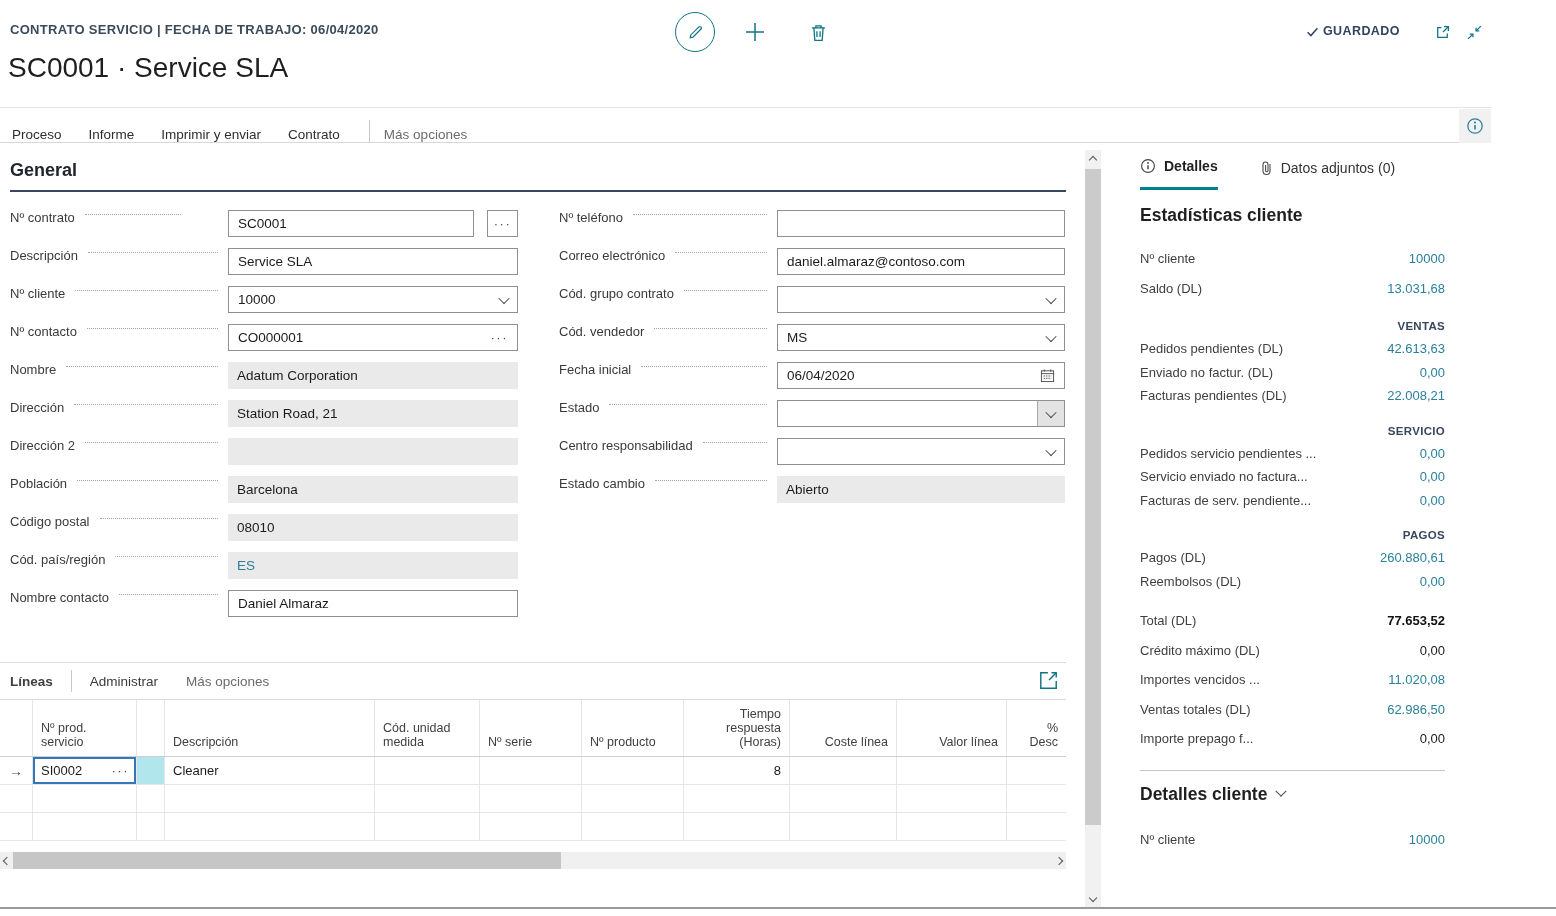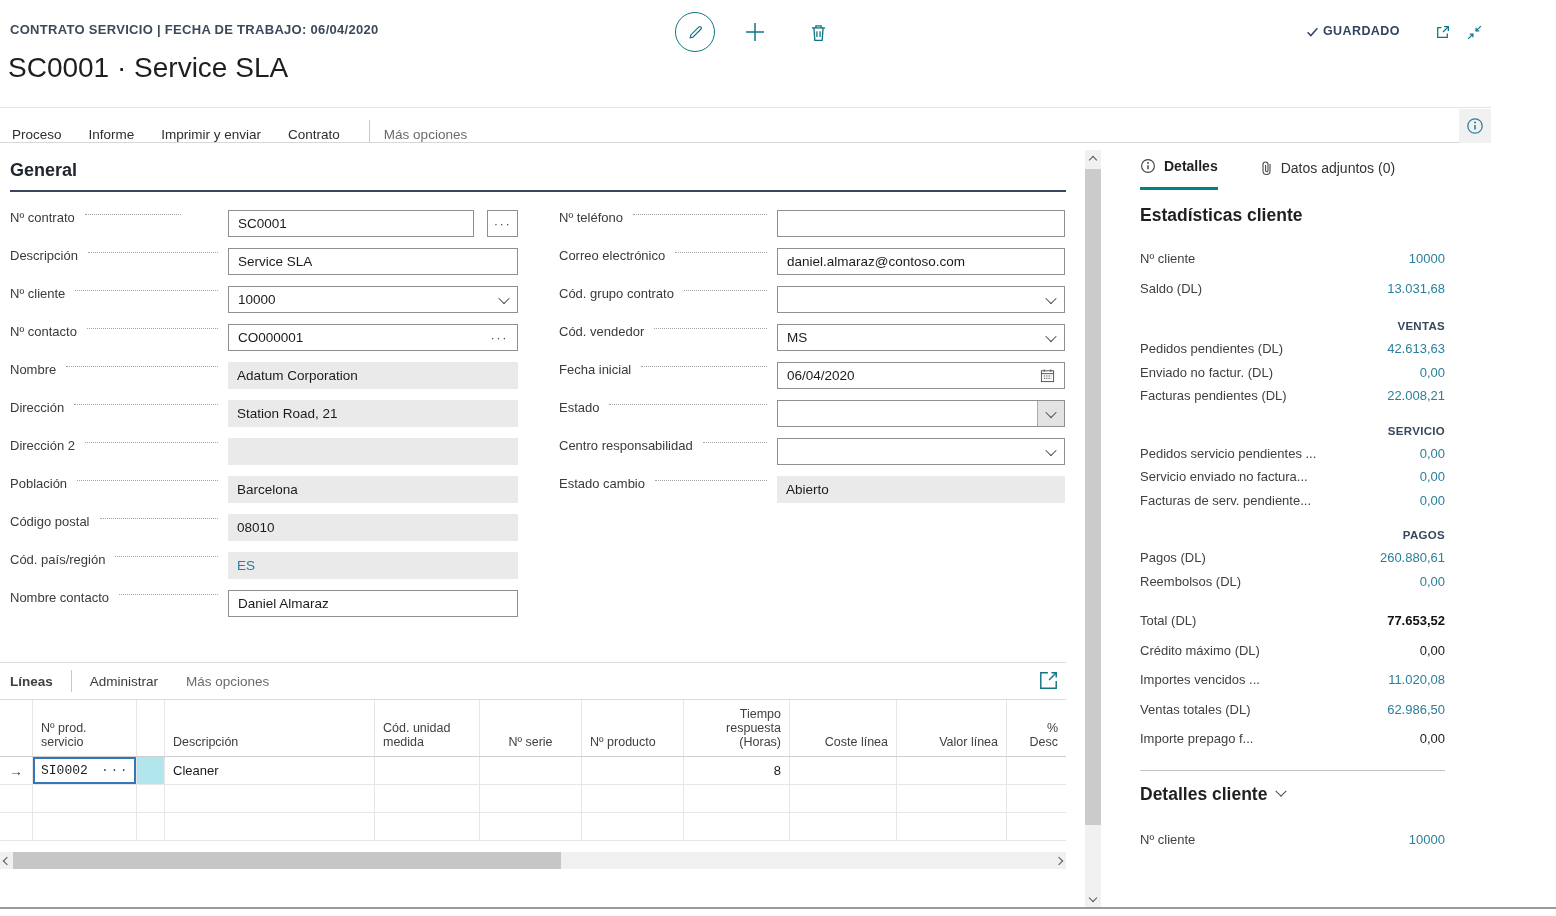--- a/index.html
+++ b/index.html
@@ -61,26 +61,26 @@
   .focusmode{position:absolute;right:8px;top:8px;cursor:pointer;}
   .grid{width:1066px;border-top:1px solid #dcdcdc;font-size:13px;}
   .grow{display:flex;}
   .gh{height:56px;border-bottom:1px solid #cfcfcf;font-size:12.5px;color:#404040;}
   .gc{box-sizing:border-box;border-right:1px solid #e6e6e6;padding:0 8px;display:flex;
       flex-direction:column;justify-content:flex-end;padding-bottom:7px;overflow:hidden;}
   .gb .gc{justify-content:center;padding-bottom:0;}
   .gb{height:27px;border-bottom:1px solid #e6e6e6;}
   .num{text-align:right;}
   .c0{width:33px;flex:none;}.c1{width:104px;flex:none;}.c2{width:28px;flex:none;}
-  .c3{width:210px;flex:none;}.c4{width:105px;flex:none;}.c5{width:102px;flex:none;text-align:center;}
+  .c3{width:210px;flex:none;}.c4{width:105px;flex:none;}.c5{width:102px;flex:none;}
   .c6{width:102px;flex:none;}.c7{width:106px;flex:none;}.c8{width:107px;flex:none;}
   .c9{width:110px;flex:none;}.c10{width:59px;flex:none;border-right:none;}
   .rowind{align-items:center;justify-content:center;flex-direction:row;color:#444;font-size:14px;}
   .cell-teal{background:#b0e6ec;}
-  .cell-focus{position:relative;padding:4px;font-family:Liberation Mono, monospace;}
+  .cell-focus{position:relative;padding:4px;}
   .focusbox{position:absolute;inset:0;border:2px solid #3576bb;background:#fff;display:flex;
             align-items:center;padding:0 5px 0 6px;box-sizing:border-box;}
   .focusbox .val{flex:1;font-size:13px;}
   .hscroll{position:relative;margin-top:11px;width:1066px;height:17px;background:#f0f0f0;}
   .hthumb{position:absolute;left:13px;top:0;width:548px;height:17px;background:#c6c6c6;}
   .harrow{position:absolute;top:0;width:14px;height:17px;display:flex;align-items:center;justify-content:center;}
   .harrow.l{left:0;}.harrow.r{right:0;}
   .schev{display:inline-block;width:5px;height:5px;border-right:1.4px solid #555;border-bottom:1.4px solid #555;}
   .schev.up{transform:rotate(-135deg);}.schev.down{transform:rotate(45deg);}
   .schev.left{transform:rotate(135deg);}.schev.right{transform:rotate(-45deg);}

